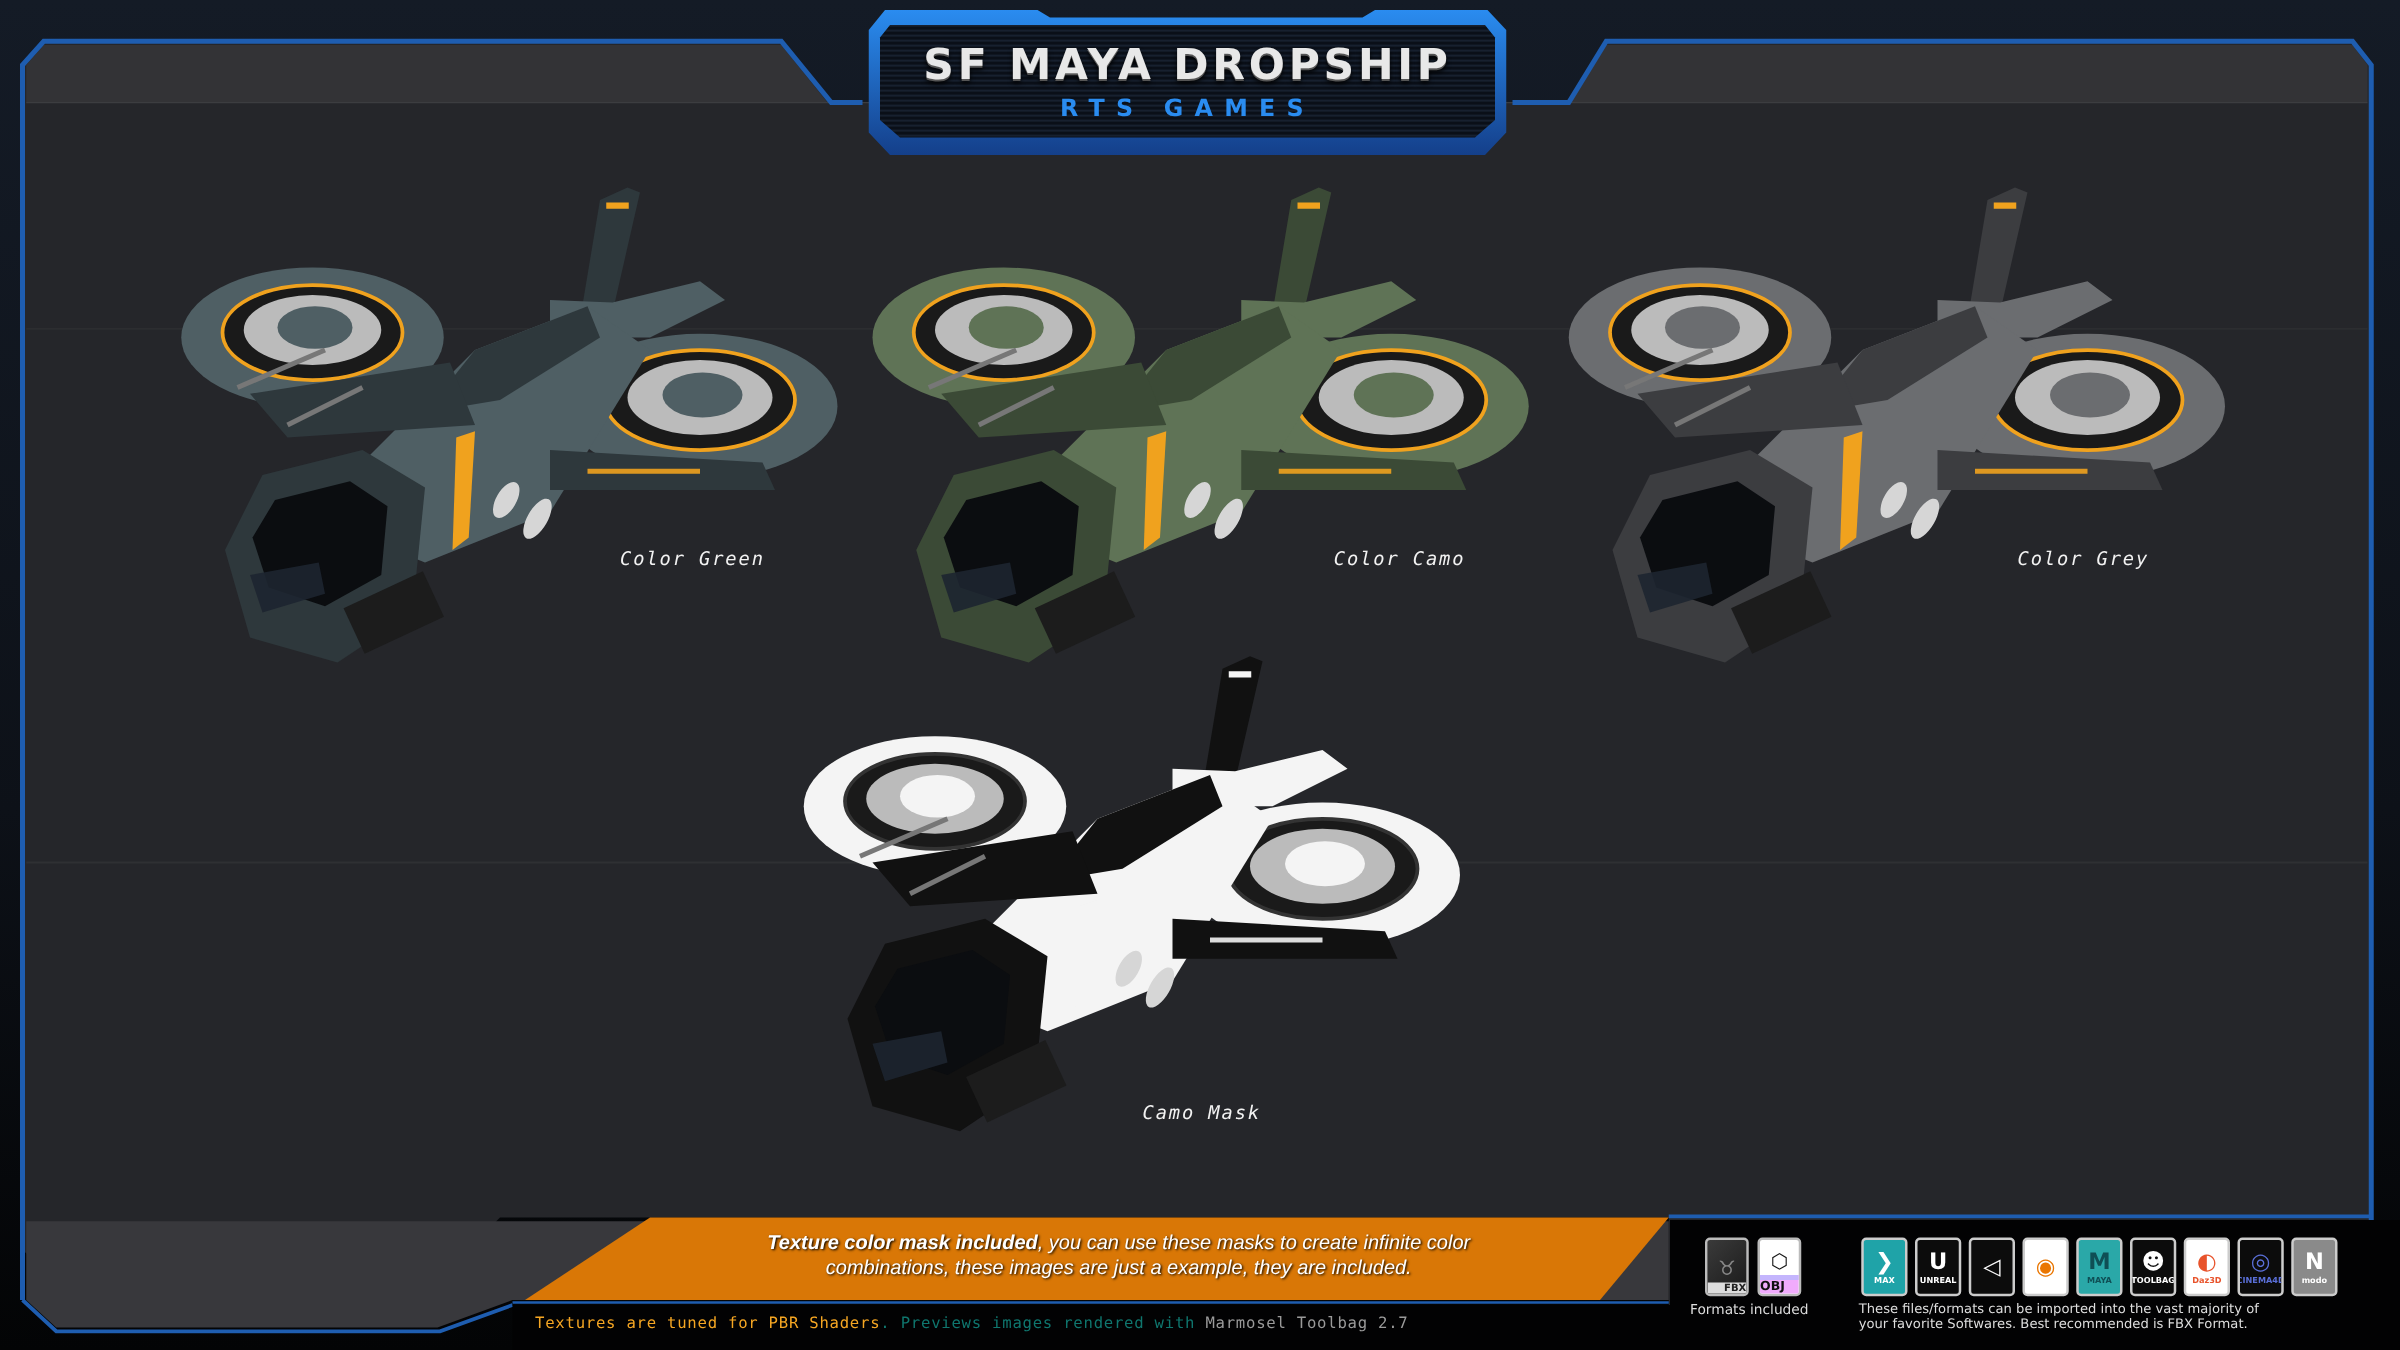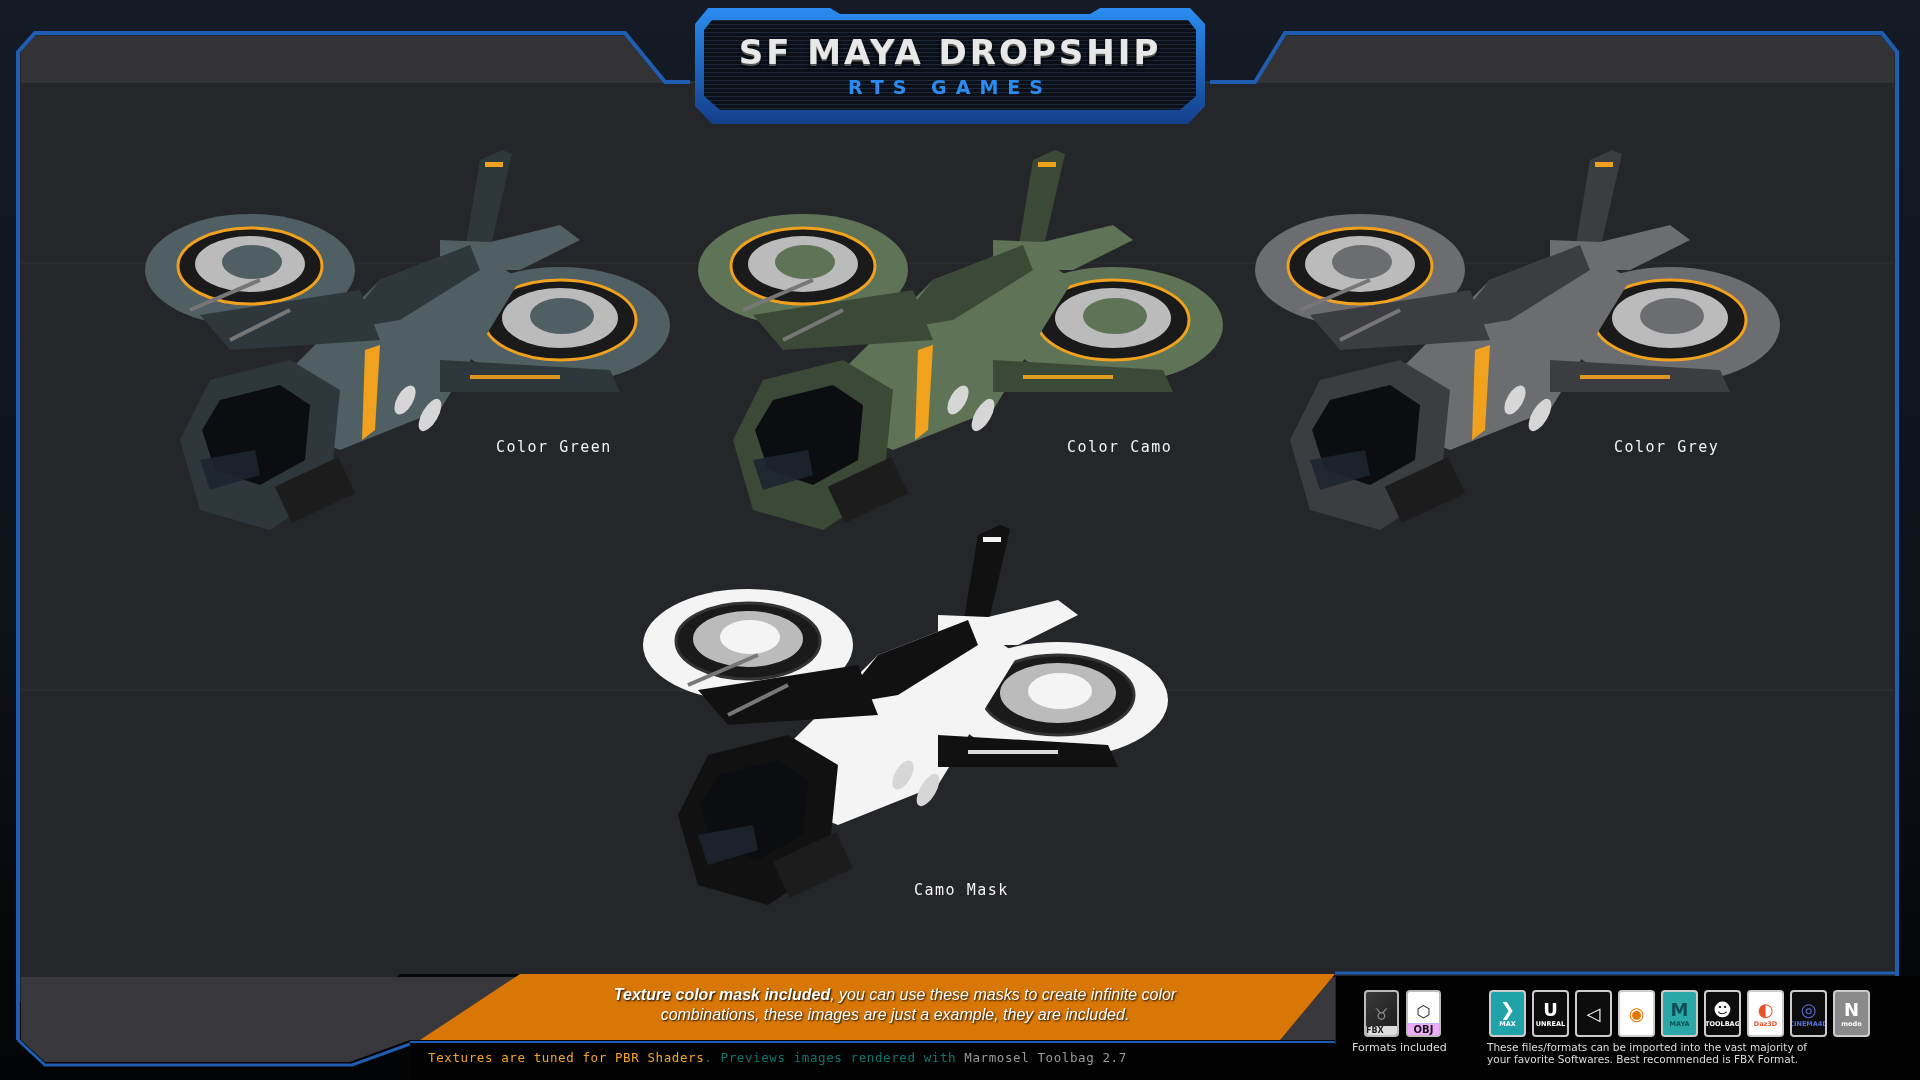--- a/index.html
+++ b/index.html
@@ -13,21 +13,21 @@
   #title-box{left:690px;top:6px;width:520px;height:120px;}
   #title-main{left:690px;top:32px;width:520px;text-align:center;font-size:34px;letter-spacing:3px;
      font-family:"DejaVu Sans",sans-serif;font-weight:bold;color:#e8e8e8;
      text-shadow:0 2px 0 #555,0 3px 4px #000;}
   #title-sub{left:690px;top:76px;width:520px;text-align:center;font-size:19px;letter-spacing:9px;
      font-weight:bold;color:#2a8cf0;}
   
   .ship{position:absolute;width:540px;height:420px;}
   .ship svg{width:100%;height:100%;}
   .ship-label{position:absolute;font-size:15px;letter-spacing:1.5px;color:#f2f2f2;
-     font-family:"DejaVu Sans Mono",monospace;}
+     font-family:"DejaVu Sans Mono",monospace;font-style:italic;}
   
   #banner-text{left:545px;top:985px;width:700px;text-align:center;font-size:16px;line-height:20px;
      font-style:italic;color:#fff;text-shadow:1px 1px 2px #000;font-family:"Liberation Sans",sans-serif;}
   #banner-text b{font-weight:bold;}
   #footer{left:428px;top:1050px;font-size:12.5px;letter-spacing:0.6px;font-family:"DejaVu Sans Mono",monospace;}
   #footer .hl{color:#f5a623;}
   #footer .wh{color:#0f766e;}
   #footer .gr{color:#9a9a9a;}
   
   .fmt-icon{position:absolute;top:990px;width:35px;height:47px;border:2px solid #bbb;border-radius:4px;
@@ -263,25 +263,25 @@
   <b>Texture color mask included</b><span>, you can use these masks to create infinite color</span><br>
   <span>combinations, these images are just a example, they are included.</span>
 </div>
 
 <div id="footer" class="abs">
   <span class="hl">Textures are tuned for PBR Shaders</span><span class="wh">. Previews images rendered with </span><span class="gr">Marmosel Toolbag 2.7</span>
 </div>
 
 <div class="fmt-icon" style="left:1364px;background:linear-gradient(135deg,#3a3a3a,#1a1a1a);">
   <div style="font-size:16px;color:#888;line-height:22px;">♉</div>
-  <div style="background:#ddd;color:#222;width:100%;text-align:left;font-size:8px;">FBX</div>
+  <div style="background:#ddd;color:#222;width:100%;text-align:right;font-size:8px;">FBX</div>
 </div>
 <div class="fmt-icon" style="left:1406px;background:#fff;color:#111;">
   <div style="font-size:16px;color:#111;line-height:22px;">⬡</div>
-  <div style="background:#f0abfc;color:#111;width:100%;text-align:center;font-size:10px;border-top:1px solid #c4b5fd;">OBJ</div>
+  <div style="background:#f0abfc;color:#111;width:100%;text-align:left;font-size:10px;border-top:4px solid #c4b5fd;">OBJ</div>
 </div>
 <div id="formats-label" class="abs">Formats included</div>
 
 <div id="sw-icons">
     <div class="sw-icon" style="left: 1489px; background: rgb(31, 163, 168); color: rgb(255, 255, 255);">
       <div class="sw-glyph">❯</div>
       <div>MAX</div>
     </div>
     <div class="sw-icon" style="left: 1532px; background: rgb(12, 12, 12); color: rgb(255, 255, 255);">
       <div class="sw-glyph">U</div>

